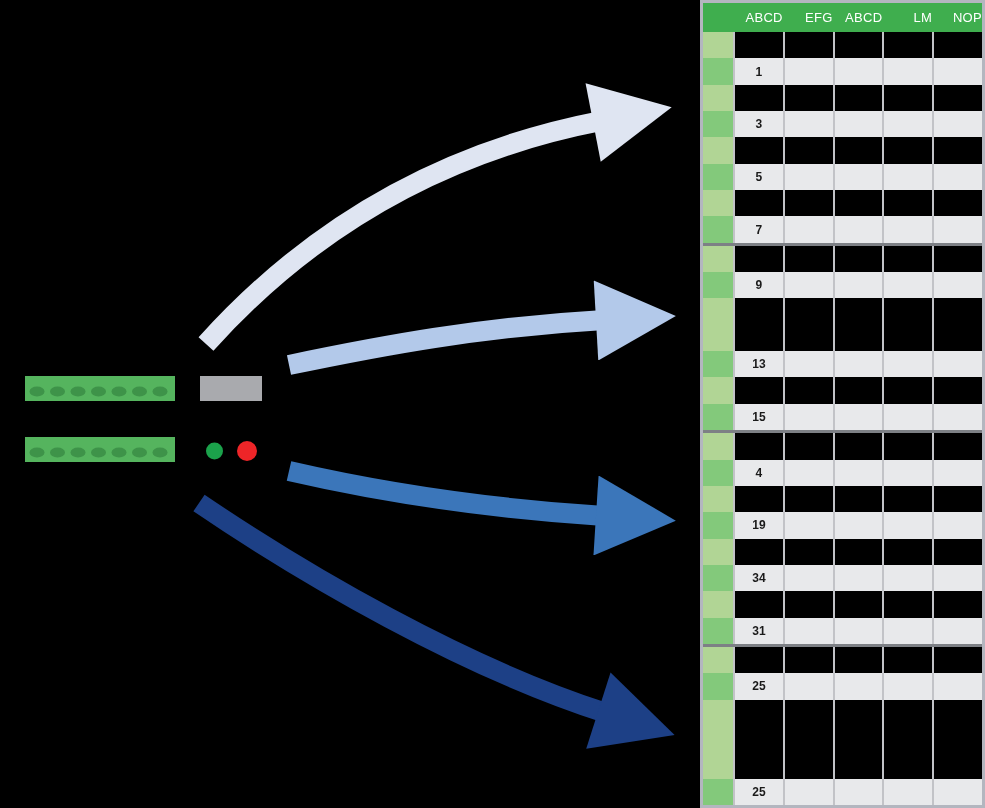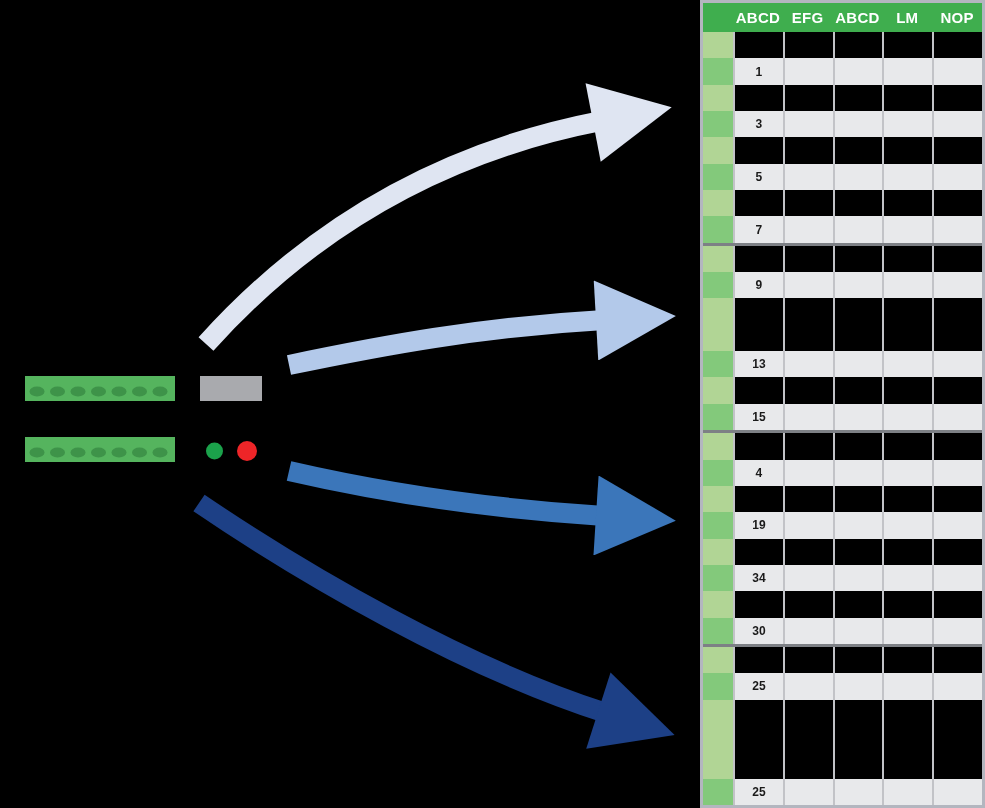--- a/index.html
+++ b/index.html
@@ -40,24 +40,24 @@
     flex-direction: column;
   }
   .pt-header {
     flex: 0 0 29px;
     background: var(--header-green, #3fae4e);
     display: grid;
     grid-template-columns: 30px repeat(5, 1fr);
     align-items: center;
   }
   .hcell {
-    text-align: center;
+    text-align: right;
     color: #ffffff;
-    font-weight: bold;
-    font-size: 15px;
+    font-weight: normal;
+    font-size: 13px;
     letter-spacing: 0.3px;
   }
   .pt-body {
     flex: 1 1 auto;
     display: flex;
     flex-direction: column;
     min-height: 0;
   }
   .pt-row {
     flex: 1 1 0;
@@ -324,21 +324,21 @@
         <div class="pt-row spacer">
           <div class="cell green light"></div>
           <div class="cell num"></div>
           <div class="cell data"></div>
           <div class="cell data"></div>
           <div class="cell data"></div>
           <div class="cell data"></div>
         </div>
         <div class="pt-row numbered">
           <div class="cell green dark"></div>
-          <div class="cell num">30</div>
+          <div class="cell num">31</div>
           <div class="cell data"></div>
           <div class="cell data"></div>
           <div class="cell data"></div>
           <div class="cell data"></div>
         </div>
         <div class="pt-sep"></div>
         <div class="pt-row spacer">
           <div class="cell green light"></div>
           <div class="cell num"></div>
           <div class="cell data"></div>

